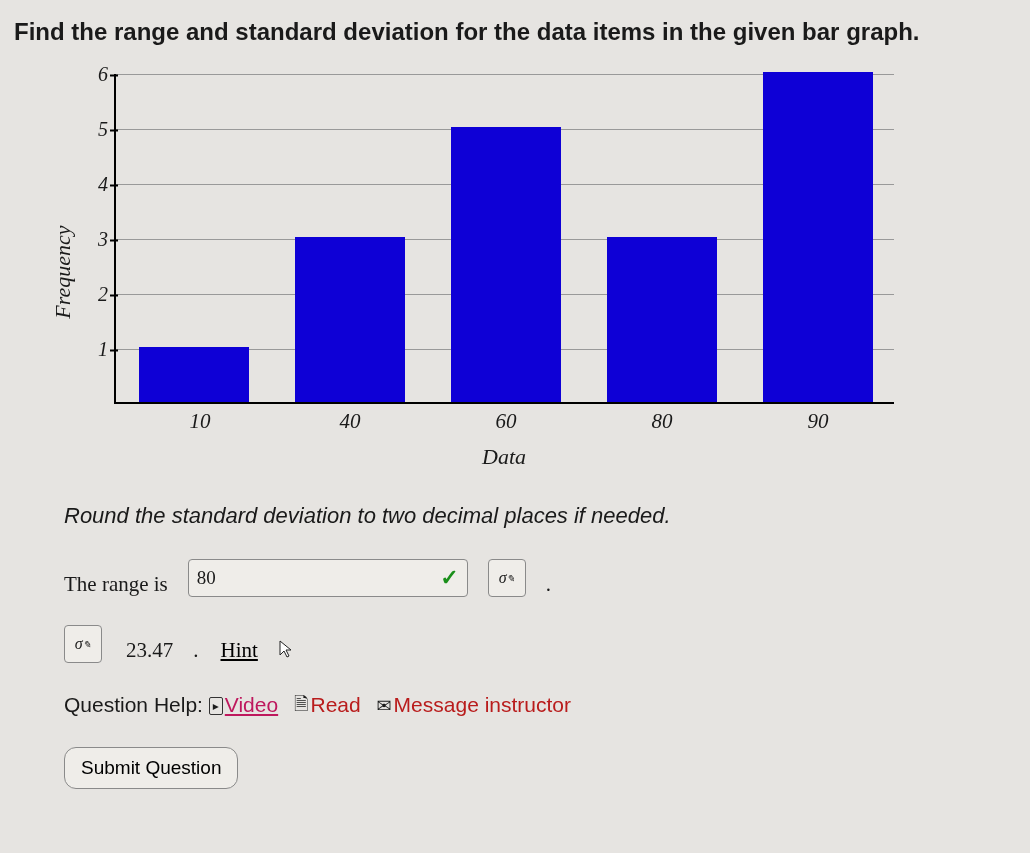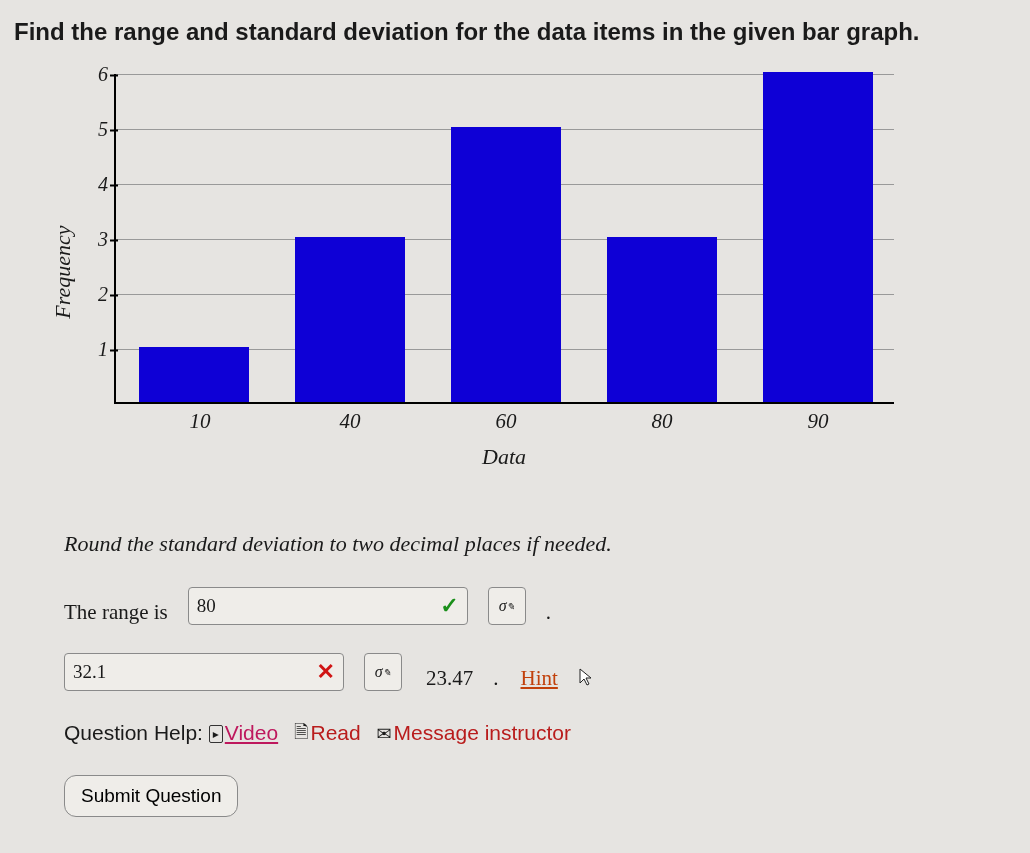--- a/index.html
+++ b/index.html
@@ -80,24 +80,24 @@
   .xlabel {
     text-align: center;
     font-family: "Times New Roman", serif;
     font-style: italic;
     font-size: 22px;
     margin-left: 50px;
     width: 780px;
     margin-top: 40px;
   }
   .note {
-    font-family: Liberation Serif, serif;
+    font-family: Liberation Sans, sans-serif;
     font-style: italic;
     font-size: 22px;
-    margin: 61px 0 30px 50px;
+    margin: 33px 0 30px 50px;
   }
   .answer-row {
     margin: 0 0 28px 50px;
     font-size: 21px;
     display: flex;
     align-items: flex-end;
     flex-wrap: wrap;
     gap: 20px;
     font-family: Liberation Serif, serif;
   }
@@ -124,21 +124,21 @@
     background: #efede9;
     border-radius: 4px;
     height: 38px;
     width: 38px;
     font-size: 16px;
     font-style: italic;
   }
   .formula-btn sup { font-size: 10px; }
   .hint-answer { font-size: 21px; margin-left: 4px;}
   .hint-link {
-    color: #c2410c;
+    color: #000000;
     text-decoration: underline;
     font-size: 21px;
     margin-left: 2px;
   }
   .cursor-icon {
     font-size: 16px;
     vertical-align: middle;
   }
   .help-row {
     margin: 6px 0 26px 50px;
@@ -214,24 +214,20 @@
   <span>The range is</span>
   <span class="answer-input">
     <span class="val">80</span>
     <span class="mark-correct">✓</span>
   </span>
   <span class="formula-btn">σ<sup>✎</sup></span>
   <span>.</span>
 </div>
 
 <div class="answer-row">
-  <span class="answer-input">
-    <span class="val">32.1</span>
-    <span class="mark-wrong">✕</span>
-  </span>
   <span class="formula-btn">σ<sup>✎</sup></span>
   <span class="hint-answer">23.47</span>
   <span>.</span>
   <a href="#" class="hint-link">Hint</a>
   <span class="cursor-icon">
     <svg width="16" height="20" viewBox="0 0 16 20" fill="none" stroke="#222" stroke-width="1">
       <path d="M2 2 L2 16 L6 12 L9 18 L11 17 L8 11 L13 11 Z" fill="#fff"></path>
     </svg>
   </span>
 </div>

